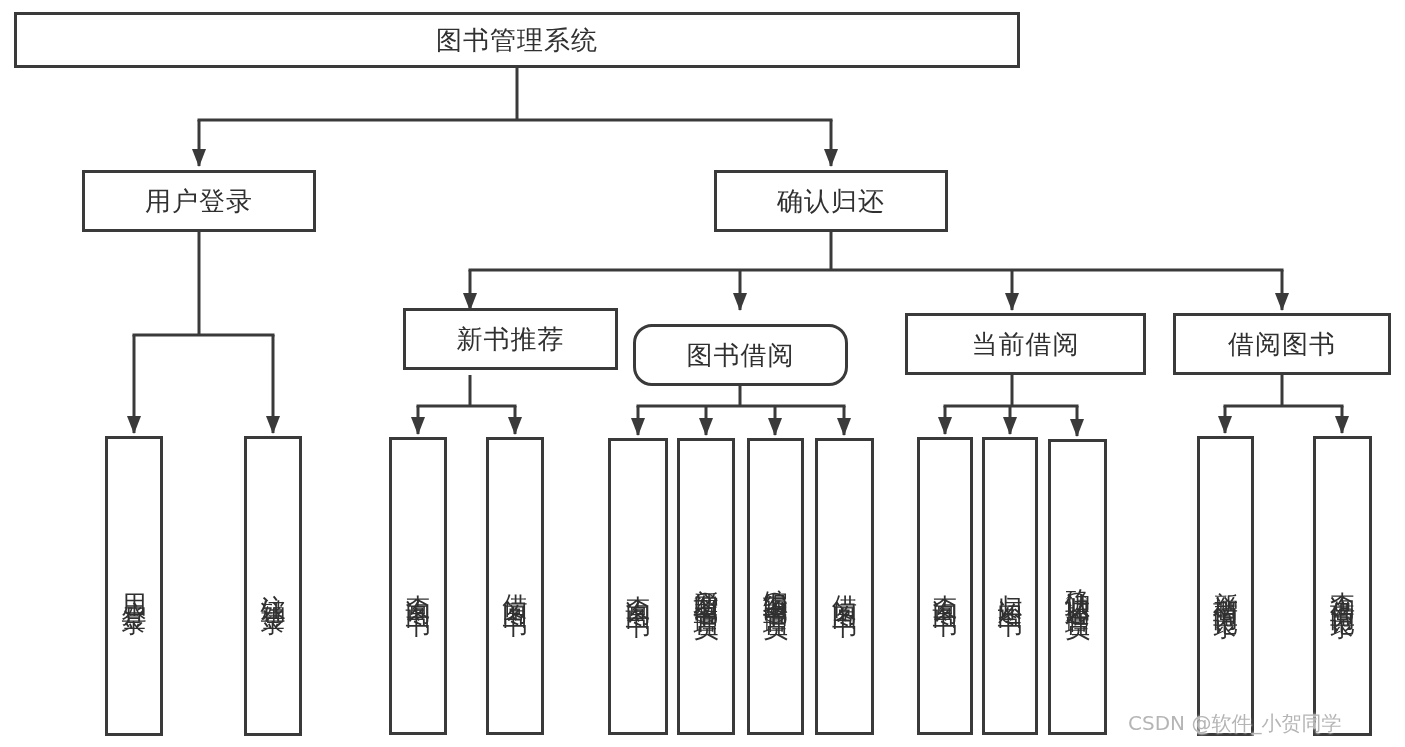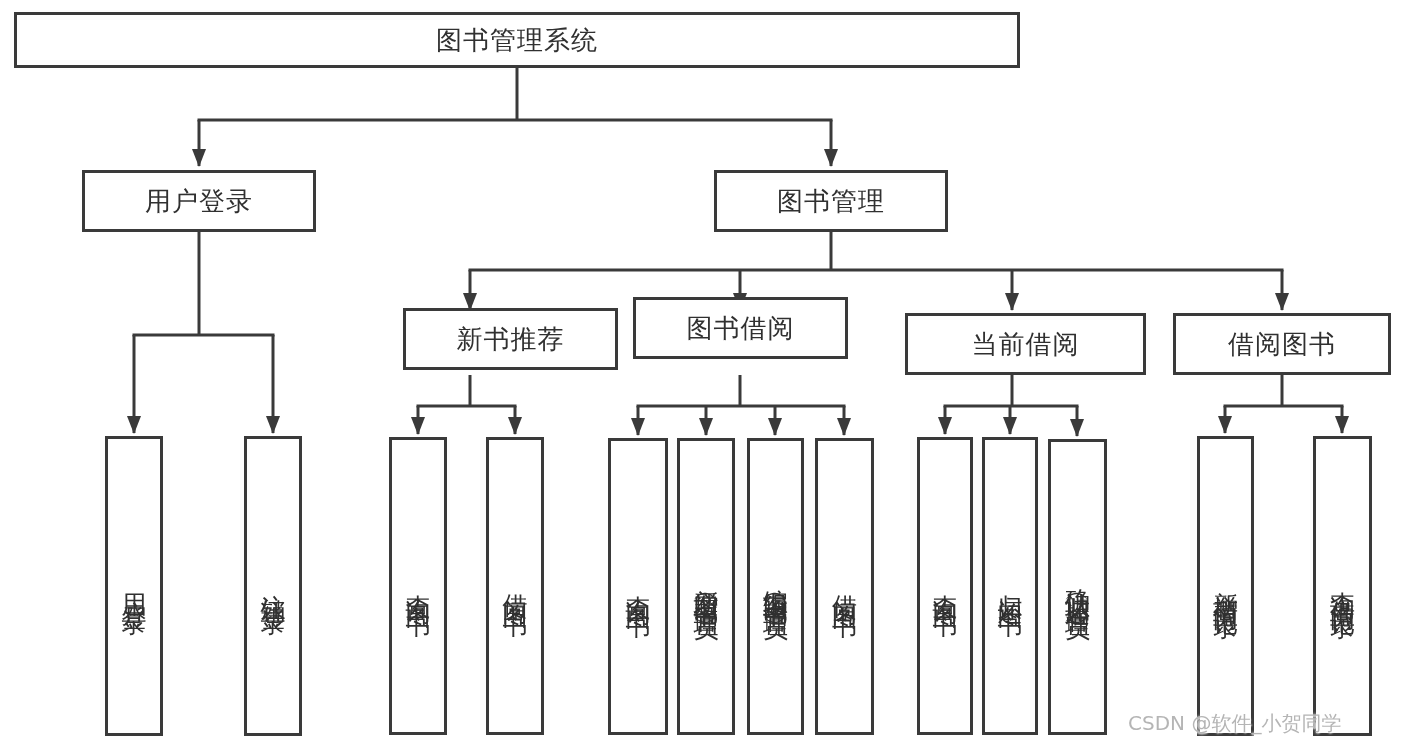--- a/index.html
+++ b/index.html
@@ -88,24 +88,24 @@
     <path d="M1282 375 V406"></path>
     <path d="M1223.5 406 H1343.5"></path>
     <path d="M1225 406 V433" marker-end="url(#ah)"></path>
     <path d="M1342 406 V433" marker-end="url(#ah)"></path>
   </g>
 </svg>
 
 <div class="box h" style="left:14px; top:12px; width:1006px; height:56px;">图书管理系统</div>
 
 <div class="box h" style="left:82px; top:170px; width:234px; height:62px;">用户登录</div>
-<div class="box h" style="left:714px; top:170px; width:234px; height:62px;">图书管理</div>
+<div class="box h" style="left:714px; top:170px; width:234px; height:62px;">确认归还</div>
 
 <div class="box h" style="left:363px; top:308px; width:215px; height:62px;margin-left:40px;">新书推荐</div>
-<div class="box h" style="left:633px; top:297px; width:215px; height:62px;">图书借阅</div>
+<div class="box h" style="left:633px; top:324px; width:215px; height:62px;border-radius:19px;">图书借阅</div>
 <div class="box h" style="left:905px; top:313px; width:241px; height:62px;">当前借阅</div>
 <div class="box h" style="left:1173px; top:313px; width:218px; height:62px;">借阅图书</div>
 
 <div class="box v sp4" style="left:105px; top:436px; width:58px; height:300px;">用户登录</div>
 <div class="box v sp4" style="left:244px; top:436px; width:58px; height:300px;">注销登录</div>
 
 <div class="box v sp4" style="left:389px; top:437px; width:58px; height:298px;">查询图书</div>
 <div class="box v sp4" style="left:486px; top:437px; width:58px; height:298px;">借阅图书</div>
 
 <div class="box v sp4" style="left:608px; top:438px; width:60px; height:297px;">查询图书</div>

